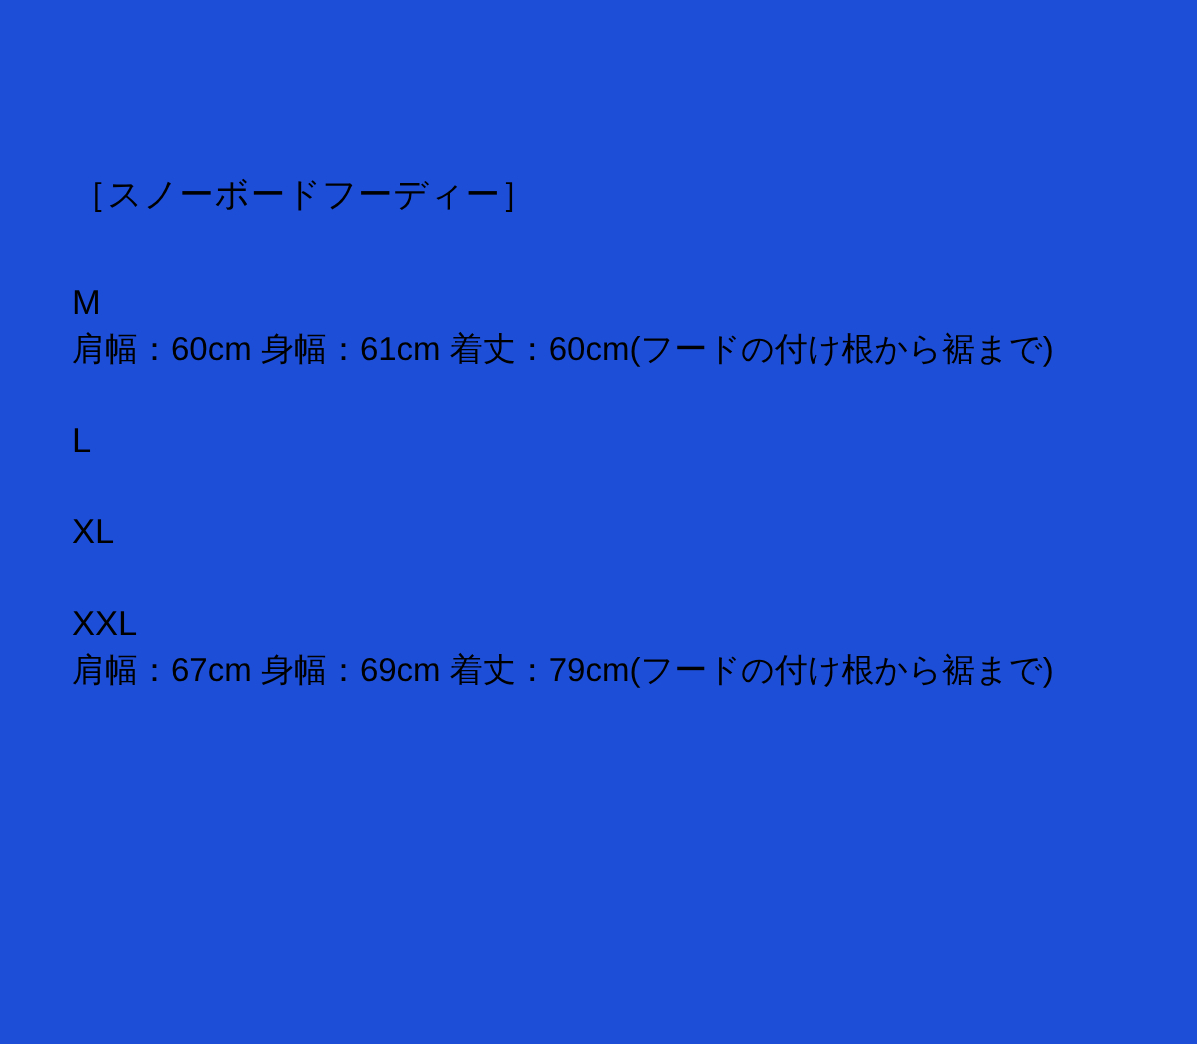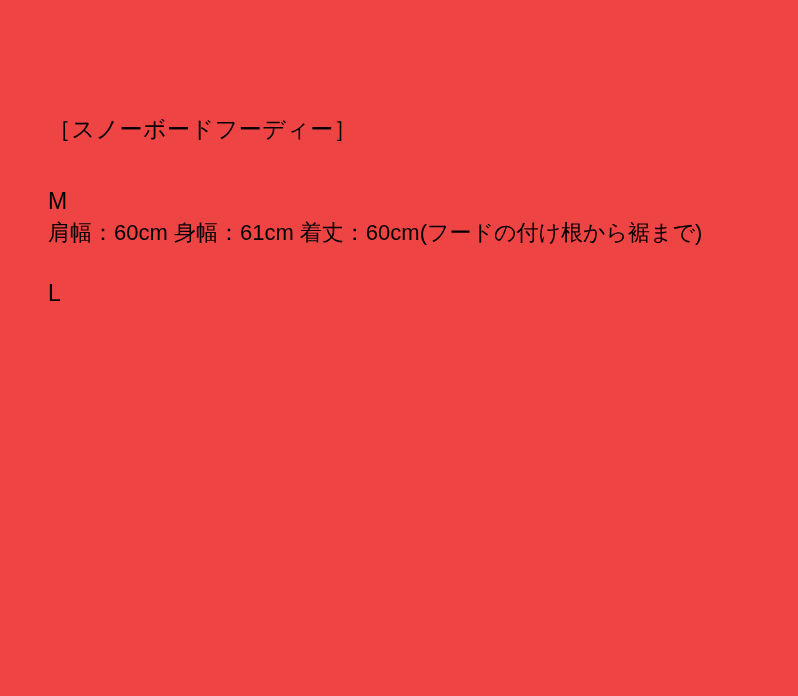--- a/index.html
+++ b/index.html
@@ -12,21 +12,21 @@
     height: 696px;
     overflow: hidden;
     font-family: "Liberation Sans", "DejaVu Sans", sans-serif;
     color: #000000;
   }
   .page {
     box-sizing: border-box;
     width: 798px;
     height: 696px;
     padding: 114px 40px 0 48px;
-    background: #ef4444;
+    background: #1d4ed8;
   }
   .title {
     font-size: 23px;
     font-weight: 400;
     line-height: 31px;
     margin: 0 0 41px 0;
     letter-spacing: 0.5px;
   }
   .size-group {
     margin: 0 0 30px 0;
@@ -56,16 +56,25 @@
       <span>身幅：</span><span>61cm</span>
       <span>着丈：</span><span>60cm</span><span>(フードの付け根から裾まで)</span>
     </div>
   </div>
 
   <div class="size-group">
     <div class="size-name">L</div>
   </div>
 
   <div class="size-group">
+    <div class="size-name">XL</div>
   </div>
 
+  <div class="size-group">
+    <div class="size-name">XXL</div>
+    <div class="size-detail">
+      <span>肩幅：</span><span>67cm</span>
+      <span>身幅：</span><span>69cm</span>
+      <span>着丈：</span><span>79cm</span><span>(フードの付け根から裾まで)</span>
+    </div>
+  </div>
 
 </div>
 
 </body></html>

